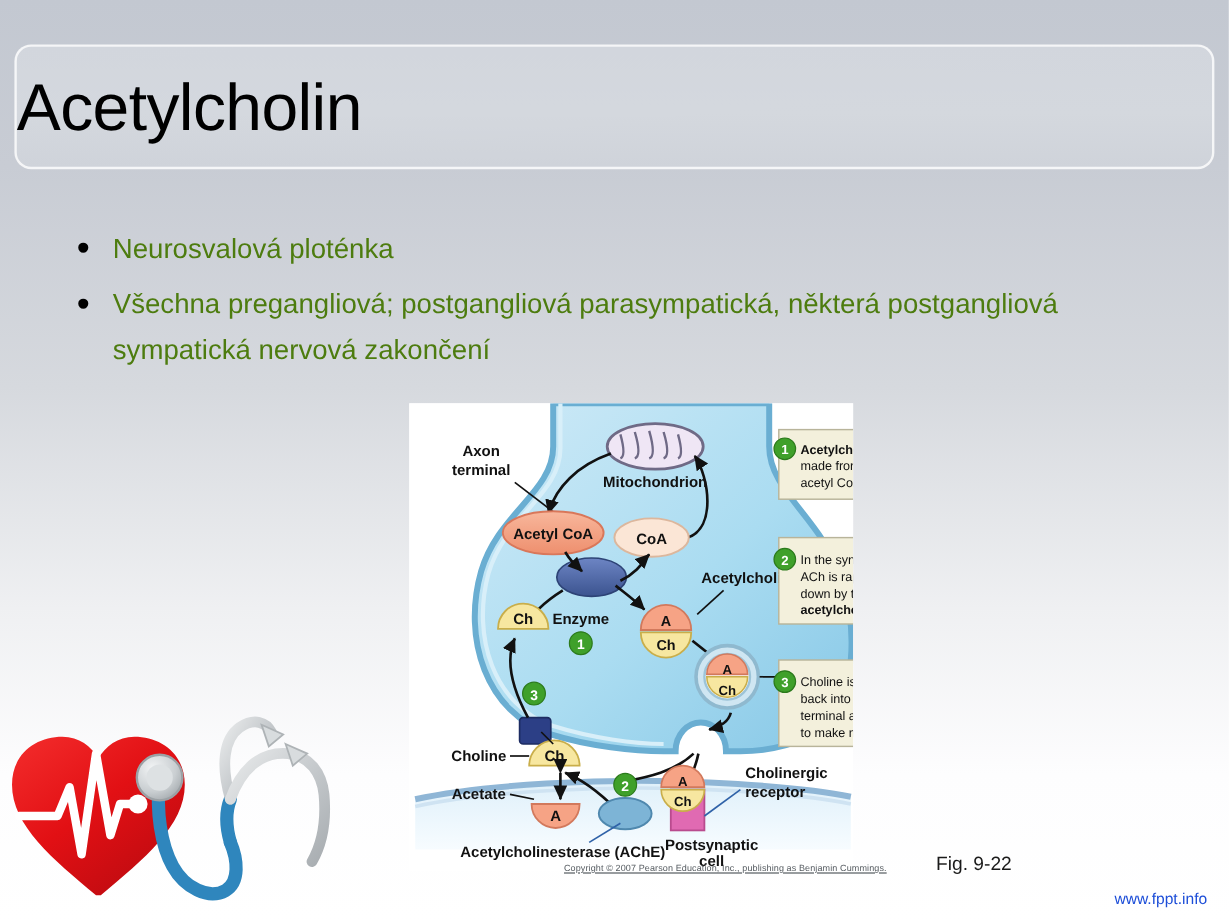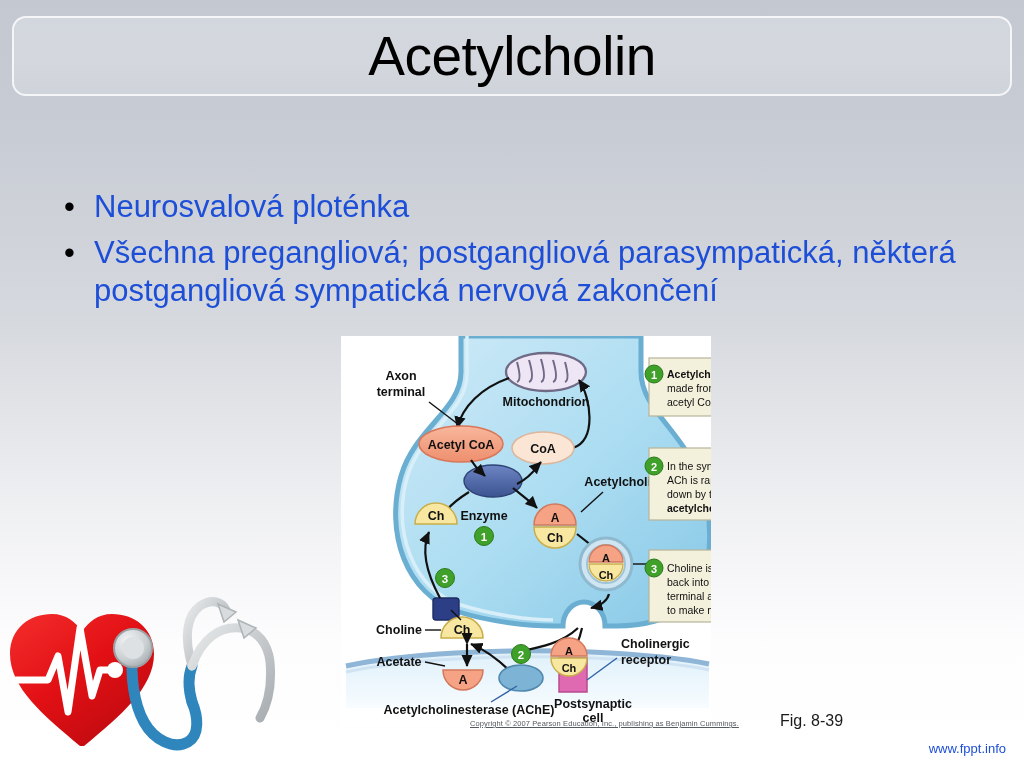--- a/index.html
+++ b/index.html
@@ -14,30 +14,30 @@
     font-family: "Liberation Sans", sans-serif;
     background: linear-gradient(to bottom, #c3c8d1 0%, #c8ccd4 18%, #d6d9de 42%, #eff0f2 66%, #fdfdfe 84%, #ffffff 100%);
     position: relative;
     -webkit-font-smoothing: antialiased;
   }
 
   
   #title-box {
     position: absolute;
     left: 12px;
-    top: 16px;
+    top: 37px;
     width: 1000px;
-    height: 80px;
+    height: 104px;
     box-sizing: border-box;
     border: 2px solid rgba(255,255,255,0.78);
     border-radius: 14px;
     background: linear-gradient(to bottom, #d2d6dd 0%, #d4d8de 55%, #cfd3da 100%);
     display: flex;
     align-items: center;
-    justify-content: center;
+    justify-content: flex-start;
   }
   #slide-title {
     font-size: 55px;
     line-height: 1;
     color: #000000;
     font-weight: 400;
     letter-spacing: -0.5px;
     white-space: nowrap;
   }
 
@@ -57,23 +57,23 @@
     width: 38px;
     flex: 0 0 38px;
     font-size: 31px;
     line-height: 38px;
     color: #000;
     text-align: left;
     padding-left: 8px;
     box-sizing: border-box;
   }
   .bullet-text {
-    font-size: 31px;
+    font-size: 23px;
     line-height: 38px;
-    color: #1d4ed8;
+    color: #4d7c0f;
     flex: 1;
   }
 
   
   #diagram-panel {
     position: absolute;
     left: 341px;
     top: 336px;
     width: 370px;
     height: 390px;
@@ -336,21 +336,21 @@
       <text x="313" y="236.5" text-anchor="middle" font-family="'Liberation Sans',sans-serif" font-size="11" font-weight="bold" fill="#ffffff">3</text>
       <text x="326" y="236" font-family="'Liberation Sans',sans-serif" font-size="10.5" fill="#111">Choline is transported</text>
       <text x="326" y="250" font-family="'Liberation Sans',sans-serif" font-size="10.5" fill="#111">back into the axon</text>
       <text x="326" y="264" font-family="'Liberation Sans',sans-serif" font-size="10.5" fill="#111">terminal and is used</text>
       <text x="326" y="278" font-family="'Liberation Sans',sans-serif" font-size="10.5" fill="#111">to make more ACh.</text>
     </g>
   </svg>
 </div>
 
 <div id="copyright-line">Copyright © 2007 Pearson Education, Inc., publishing as Benjamin Cummings.</div>
-<div id="figure-number">Fig. 8-39</div>
+<div id="figure-number">Fig. 9-22</div>
 
 <svg id="heart-steth" viewBox="0 0 300 176" xmlns="http://www.w3.org/2000/svg">
   <defs>
     <linearGradient id="gHeart" x1="0.1" y1="0" x2="0.9" y2="1">
       <stop offset="0%" stop-color="#f22a2a"></stop>
       <stop offset="45%" stop-color="#e21014"></stop>
       <stop offset="100%" stop-color="#b80a10"></stop>
     </linearGradient>
     <linearGradient id="gMetal" x1="0" y1="0" x2="1" y2="1">
       <stop offset="0%" stop-color="#e8eaeb"></stop>

